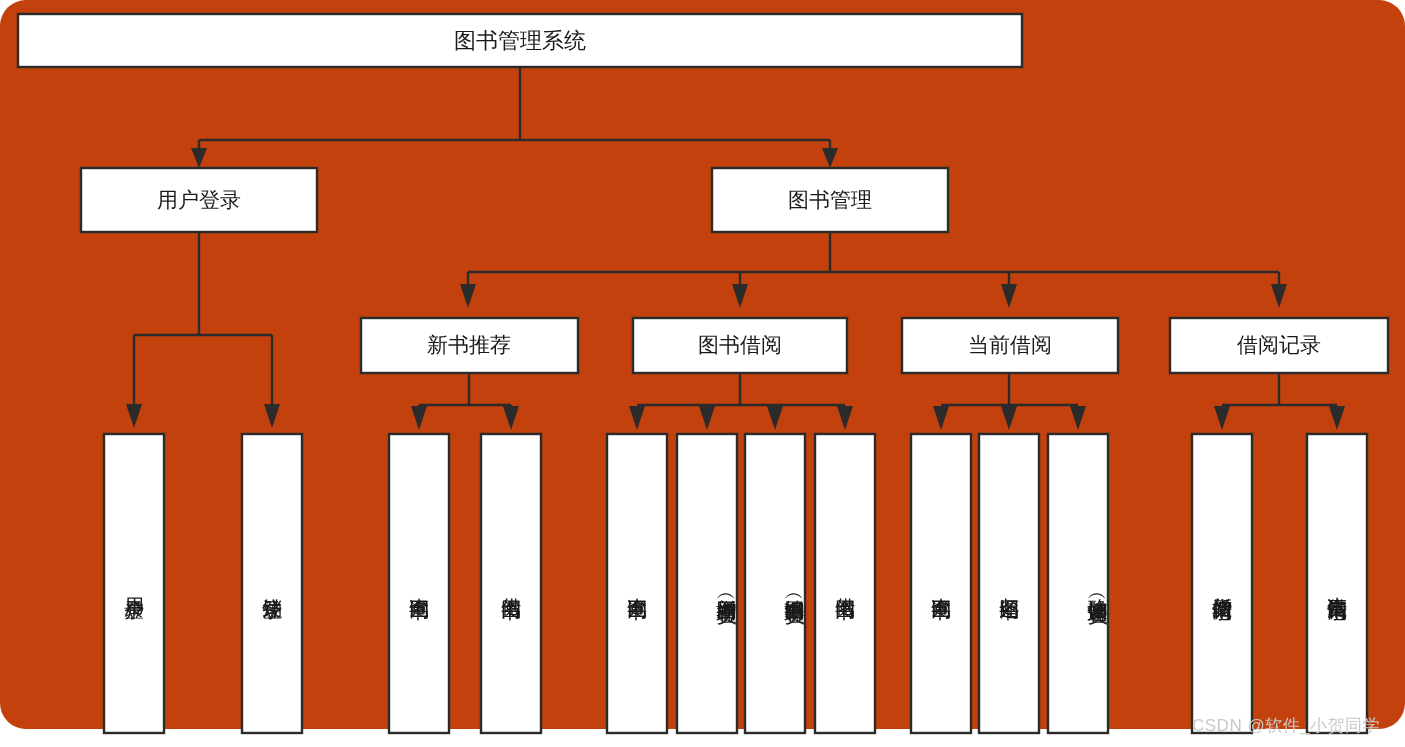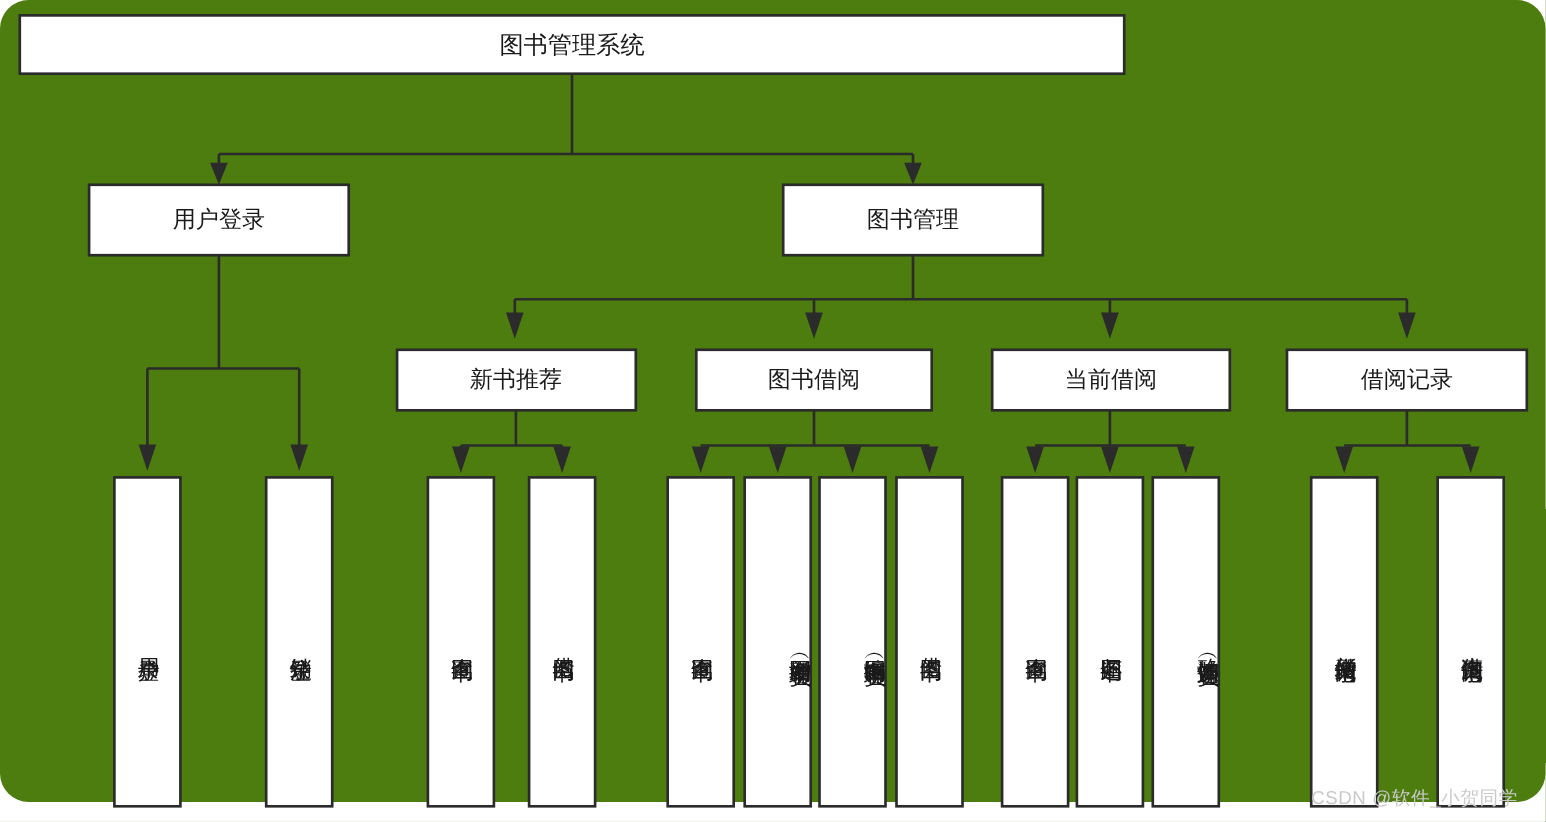--- a/index.html
+++ b/index.html
@@ -10,21 +10,21 @@
   body {
     width: 1405px;
     height: 747px;
     overflow: hidden;
     font-family: "Liberation Sans", "DejaVu Sans", sans-serif;
   }
   #diagram-root {
     position: relative;
     width: 1405px;
     height: 729px;
-    background: #4d7c0f;
+    background: #c2410c;
     border-radius: 26px;
   }
   svg.diagram-canvas {
     position: absolute;
     left: 0;
     top: 0;
     width: 1405px;
     height: 747px;
     display: block;
   }

